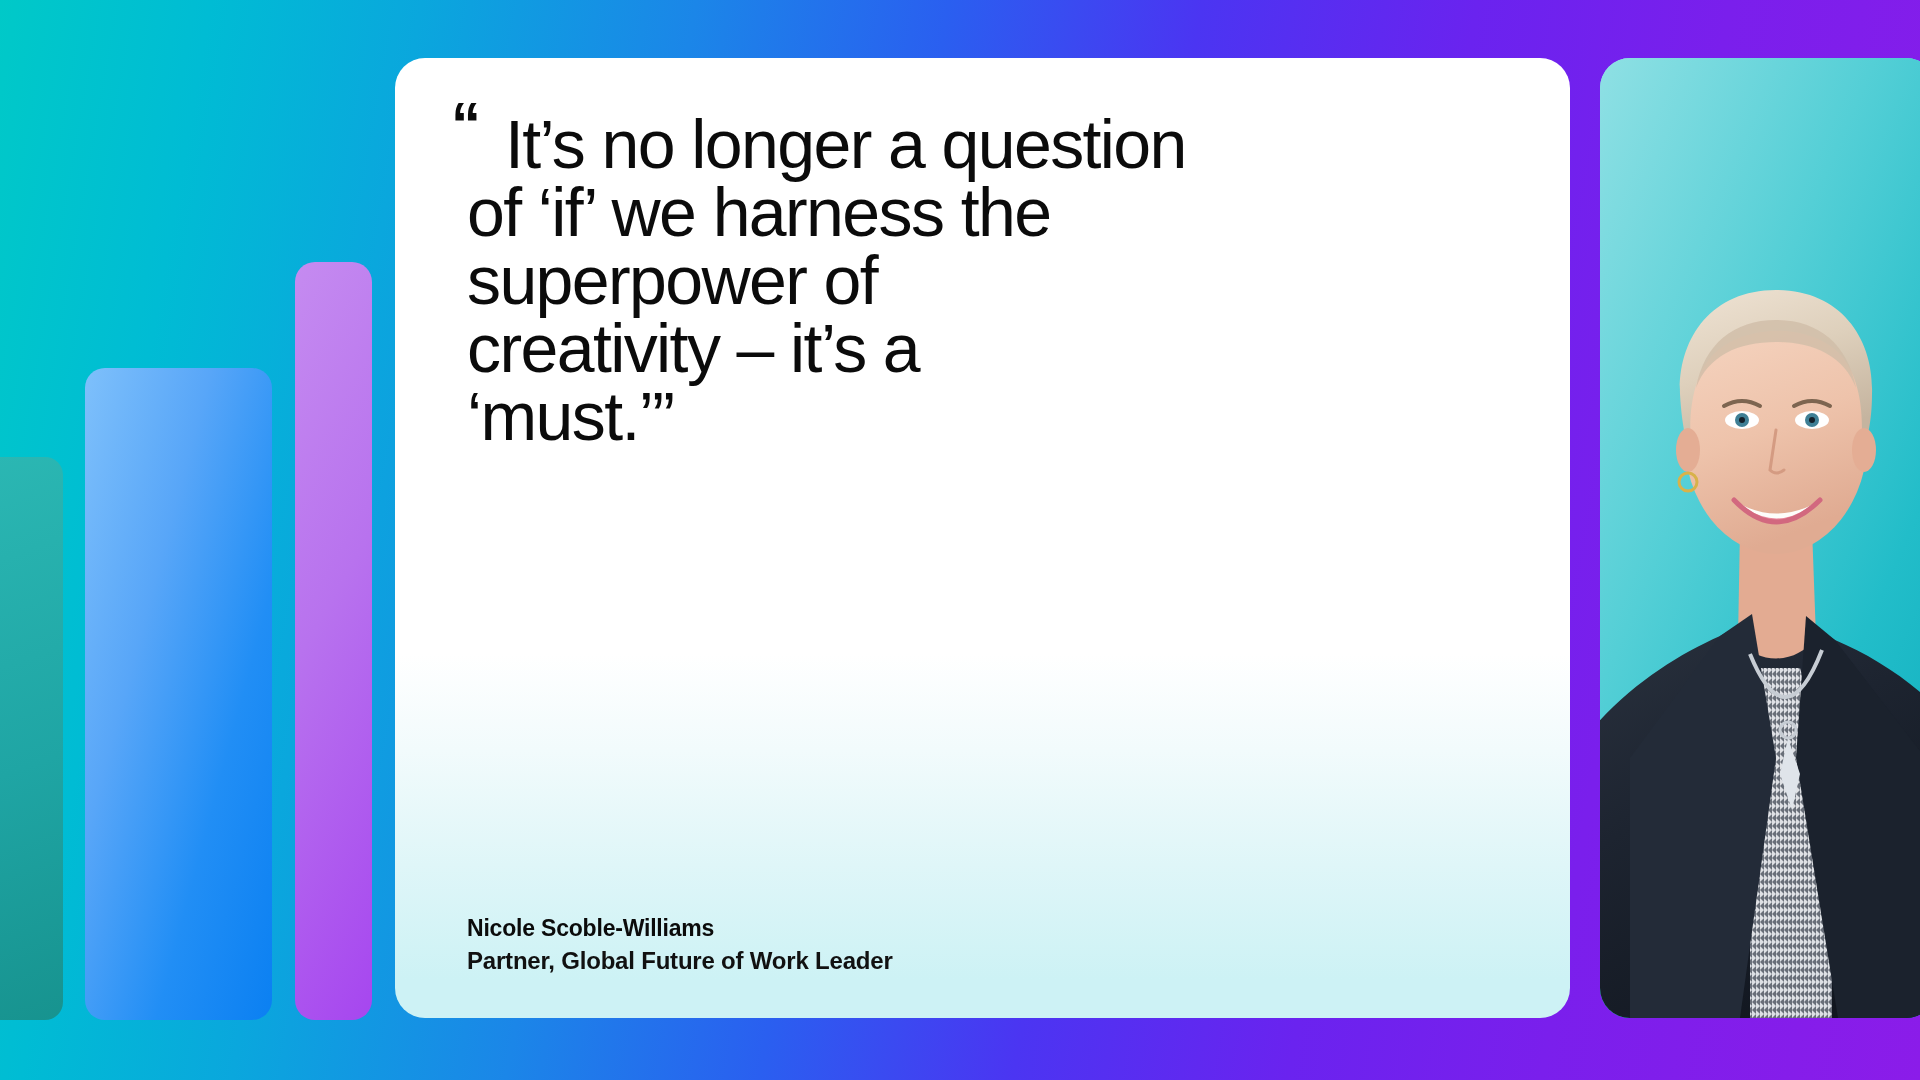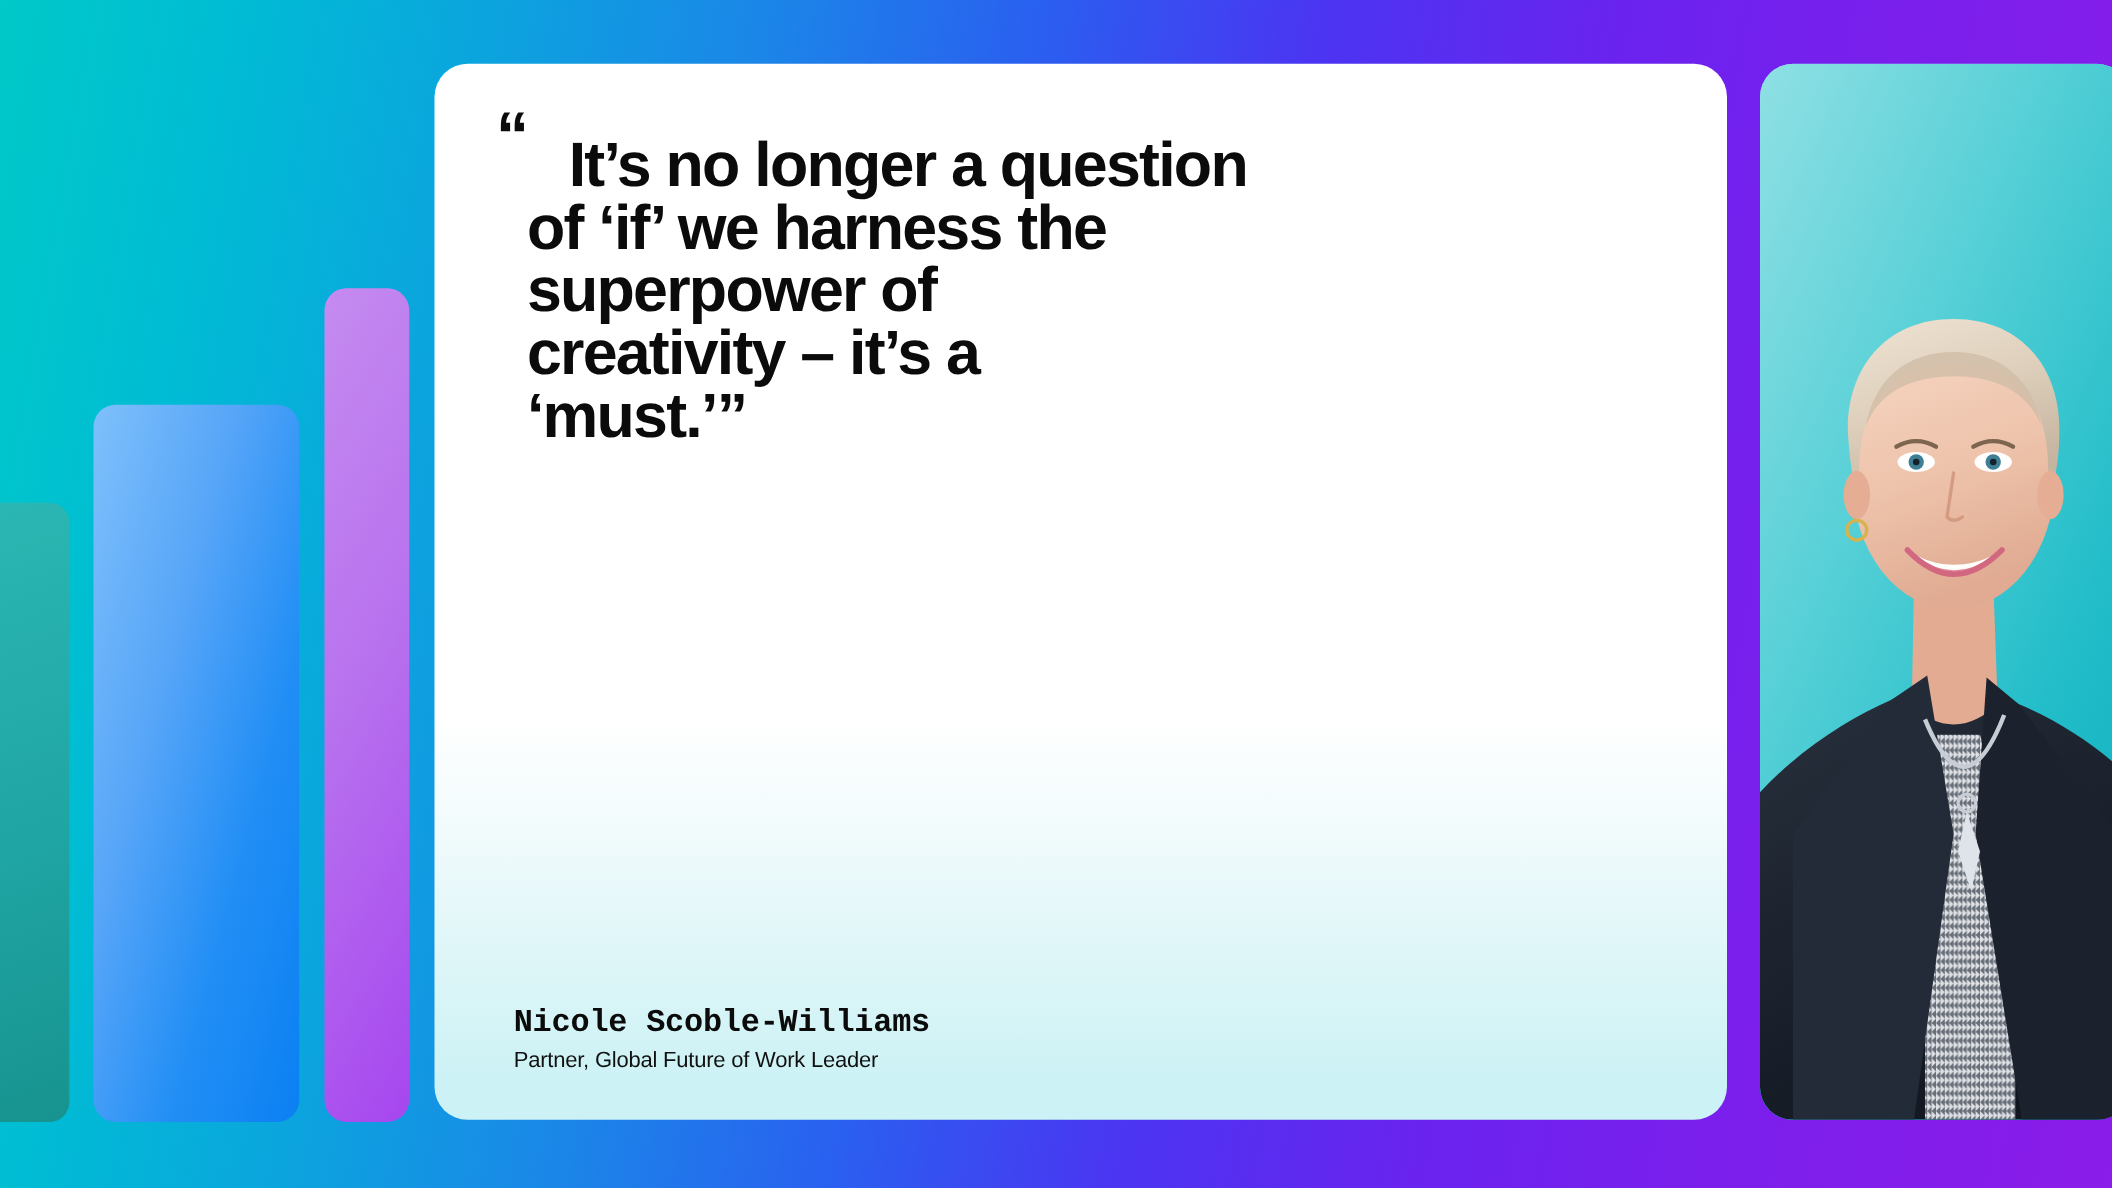--- a/index.html
+++ b/index.html
@@ -87,26 +87,26 @@
     overflow: hidden;
   }
 
   .quote-body {
     flex: 1 1 auto;
     position: relative;
   }
 
   .quote-text {
     position: relative;
-    margin: 12px;
-    font-size: 57px;
+    margin: 0;
+    font-size: 68px;
     line-height: 1.0;
     letter-spacing: -1.6px;
     color: #0b0b0b;
-    font-weight: 700;
+    font-weight: 400;
     max-width: 1000px;
     white-space: pre-line;
     text-indent: 38px;
   }
 
   .open-quote {
     position: absolute;
     left: -16px;
     top: -16px;
     font-size: 60px;
@@ -114,30 +114,29 @@
     color: #0b0b0b;
     font-weight: 700;
     letter-spacing: -2px;
   }
 
   .attribution {
     flex: 0 0 auto;
     margin: 0;
   }
   .attrib-name {
-    font-size: 29px;
+    font-size: 23px;
     font-weight: 700;
     color: #0b0b0b;
     line-height: 1.38;
     letter-spacing: -0.2px;
-    font-family: Liberation Mono, monospace;
   }
   .attrib-line {
-    font-size: 20px;
-    font-weight: 400;
+    font-size: 24px;
+    font-weight: 700;
     color: #111111;
     line-height: 1.4;
     letter-spacing: -0.2px;
   }
 
   
   .portrait-panel {
     position: absolute;
     left: 1600px;
     top: 58px;

